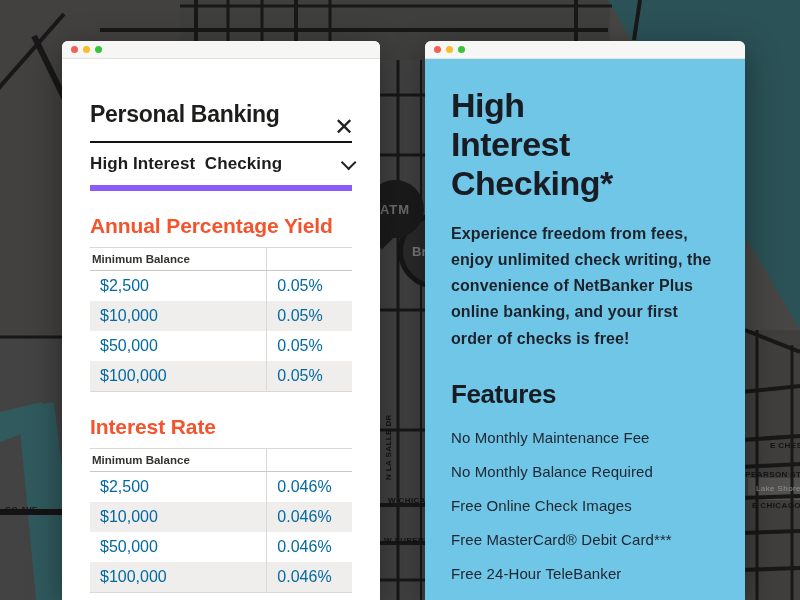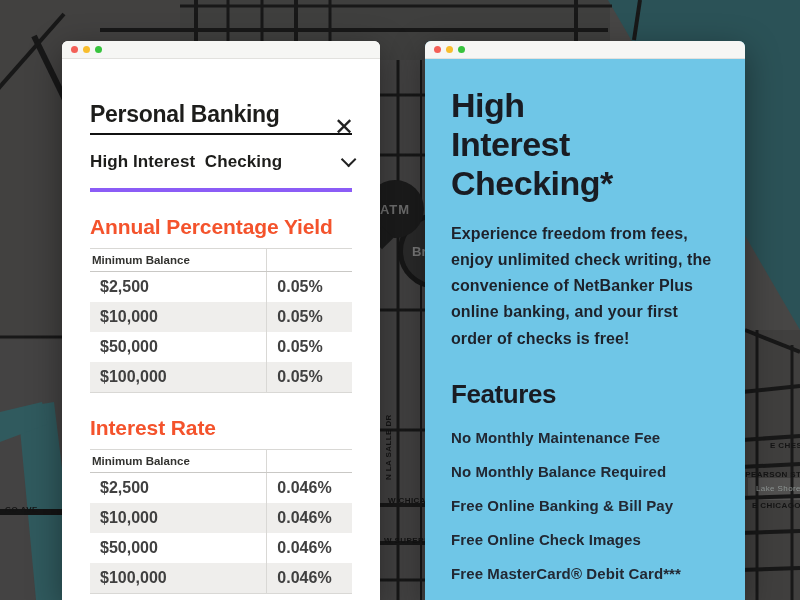--- a/index.html
+++ b/index.html
@@ -24,42 +24,42 @@
   .window { position:absolute; top:41px; bottom:0; border-radius:6px 6px 0 0; box-shadow:0 10px 34px rgba(0,0,0,.4); overflow:hidden; z-index:5; }
   .titlebar { height:18px; background:#f6f6f4; border-bottom:1px solid #e2e1de; display:flex; align-items:center; padding-left:9px; }
   .lights { display:flex; gap:5px; }
   .light { width:7px; height:7px; border-radius:50%; }
   .light.red { background:#f35f57; } .light.yellow { background:#f8bd2d; } .light.green { background:#37c33d; }
 
   
   .win-left { left:62px; width:318px; background:#ffffff; }
   .win-left .body { position:relative; padding:0 28px; color:#1d1d1b; }
   .close-btn { position:absolute; top:14px; right:26px; font-size:24px; font-weight:bold; color:#222; line-height:1; cursor:pointer; }
-  .pb-title { margin-top:42px; font-size:23px; font-weight:800; letter-spacing:-.3px; padding-bottom:5px; border-bottom:2px solid #111; }
-  .dropdown { height:57px; display:flex; align-items:center; justify-content:space-between; border-bottom:4px solid #8b5cf6; cursor:pointer; }
+  .pb-title { margin-top:42px; font-size:23px; font-weight:800; letter-spacing:-.3px; padding-bottom:13px; border-bottom:2px solid #111; }
+  .dropdown { height:48px; display:flex; align-items:center; justify-content:space-between; border-bottom:6px solid #8b5cf6; cursor:pointer; }
   .dropdown .dd-label { font-size:17px; font-weight:600; white-space:pre-wrap; letter-spacing:.1px; }
   .chev { width:11px; height:11px; border-right:2.5px solid #222; border-bottom:2.5px solid #222; transform:rotate(45deg) translateY(-3px); }
   .sec-head { color:#f4532c; font-size:21px; font-weight:800; margin-top:23px; letter-spacing:-.1px; }
   .rate-table { width:100%; margin-top:9px; border-collapse:collapse; font-size:16px; }
   .rate-table th { text-align:left; font-size:11.5px; font-weight:bold; color:#333330; padding:5px 0 5px 2px; border-top:1px solid #d9d8d5; border-bottom:1px solid #c9c8c5; }
-  .rate-table td { font-weight:700; color:#404040; padding:6px 0 6px 10px; height:29px; }
+  .rate-table td { font-weight:400; color:#0369a1; padding:6px 0 6px 10px; height:29px; }
   .rate-table tr.odd  td { background:#ffffff; }
   .rate-table tr.even td { background:#efeeec; }
   .rate-table .col-balance { width:67.5%; border-right:1px solid #d9d8d5; }
   .rate-table tbody tr:last-child td { border-bottom:1px solid #d9d8d5; }
   .rate-table th.col-rate { border-right:none; }
 
   
   .win-right { left:425px; width:320px; background:#6fc6e7; }
   .win-right .body { padding:27px 26px 0 26px; color:#1e222b; }
   .hi-title { font-size:34px; font-weight:800; line-height:1.14; letter-spacing:-.5px; white-space:pre-line; color:#191c23; }
   .intro { margin-top:19px; font-size:16px; font-weight:600; line-height:1.63; max-width:270px; letter-spacing:.1px; }
   .features-head { margin-top:27px; font-size:26px; font-weight:800; letter-spacing:-.4px; color:#191c23; }
   .features { list-style:none; margin-top:17px; }
-  .features li { font-size:15px; font-weight:700; color:#222833; margin-bottom:13px; white-space:pre-line; line-height:1.4; letter-spacing:.1px; }
+  .features li { font-size:15px; font-weight:400; color:#222833; margin-bottom:13px; white-space:pre-line; line-height:1.4; letter-spacing:.1px; }
 </style>
 </head>
 <body>
 
 <div class="map">
   <svg width="800" height="600" viewBox="0 0 800 600">
     <rect x="0" y="0" width="800" height="600" fill="#474645"></rect>
 
     <rect x="0" y="0" width="180" height="340" fill="#424140"></rect>
     <rect x="180" y="0" width="430" height="70" fill="#3f3f3e"></rect>
@@ -216,20 +216,19 @@
   </div>
   <div class="body">
     <h1 class="hi-title">High
 Interest
 Checking*</h1>
     <p class="intro">Experience freedom from fees, enjoy unlimited check writing, the convenience of NetBanker Plus online banking, and your first order of checks is free!</p>
     <h2 class="features-head">Features</h2>
     <ul class="features">
       <li>No Monthly Maintenance Fee</li>
       <li>No Monthly Balance Required</li>
-      <li>Free Online Banking &amp; Bill Pay</li>
       <li>Free Online Check Images</li>
       <li>Free MasterCard® Debit Card***</li>
       <li>Free 24-Hour TeleBanker</li>
 
     </ul>
   </div>
 </div>
 
 </body></html>

